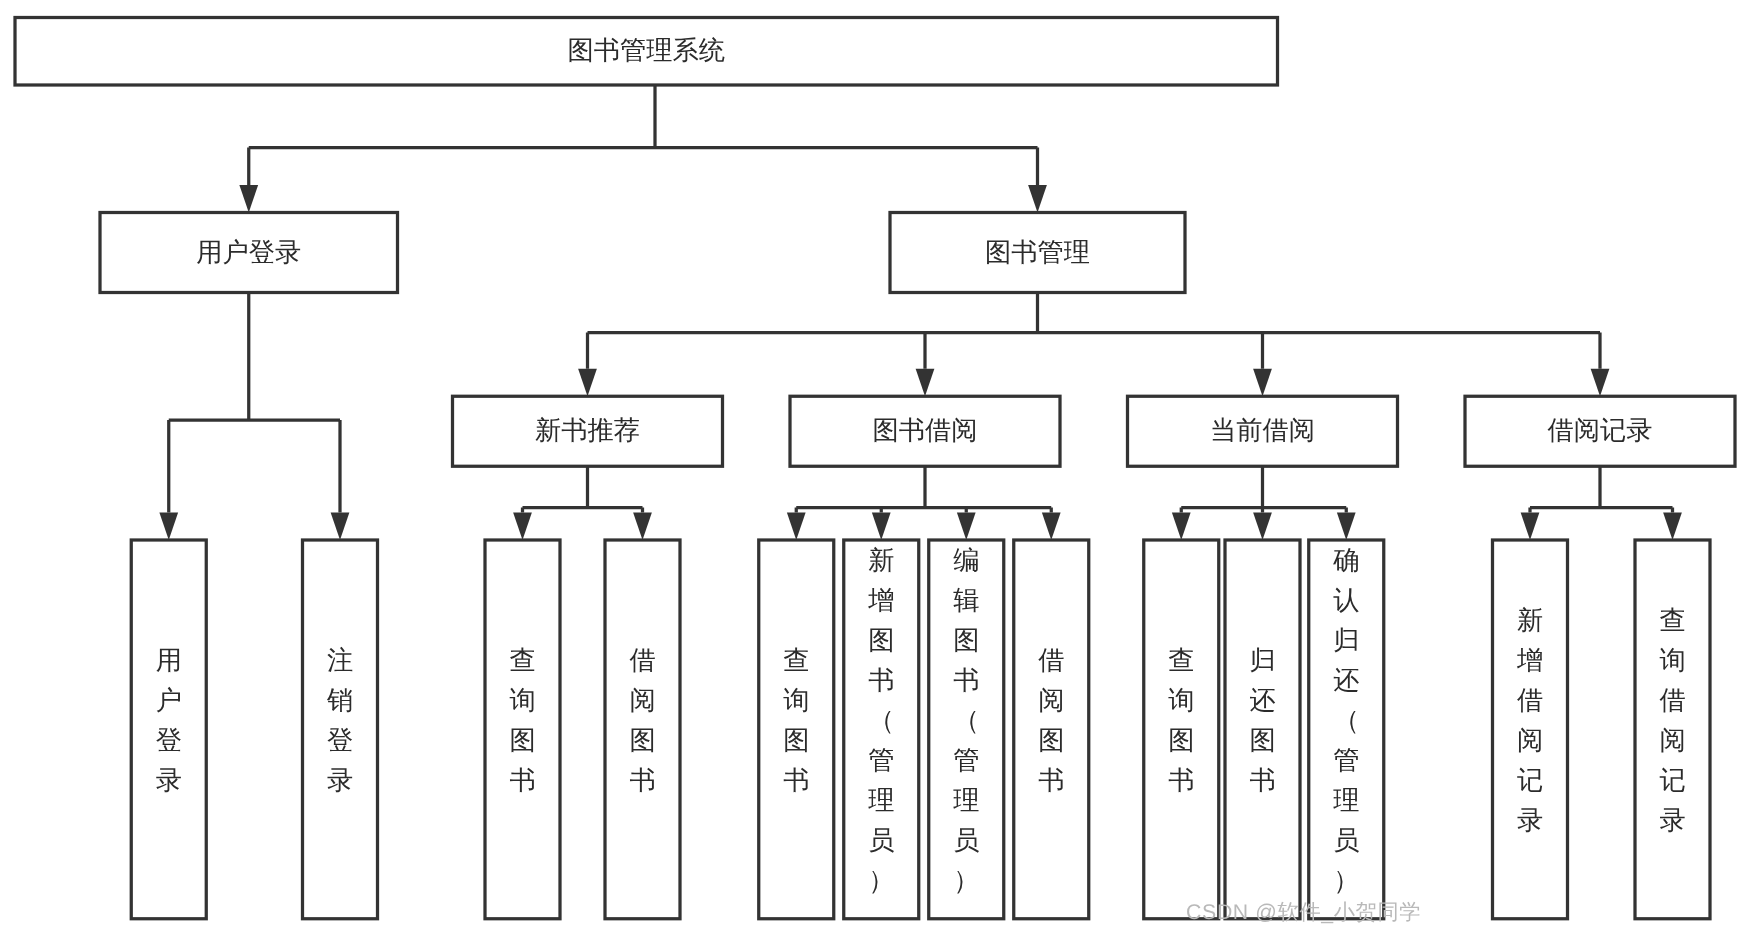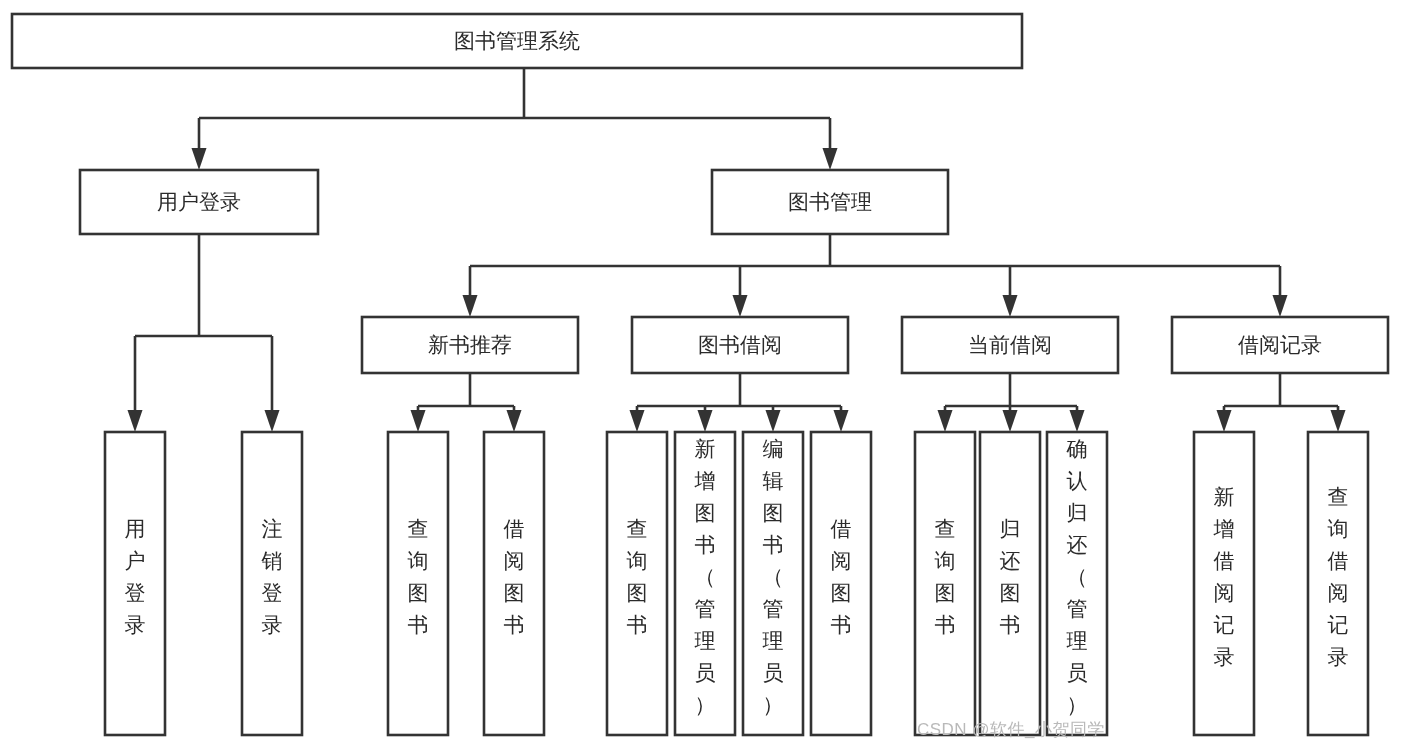--- a/index.html
+++ b/index.html
@@ -11,20 +11,21 @@
     width: 1405px;
     height: 747px;
     font-family: "Liberation Sans", "DejaVu Sans", sans-serif;
     overflow: hidden;
     position: relative;
   }
   #diagram-root {
     position: relative;
     width: 1113px;
     height: 747px;
+    padding-left: 32px;
   }
   svg#flow {
     position: absolute;
     top: 0;
     left: 0;
     width: 1405px;
     height: 747px;
     display: block;
   }
   .node-rect {

